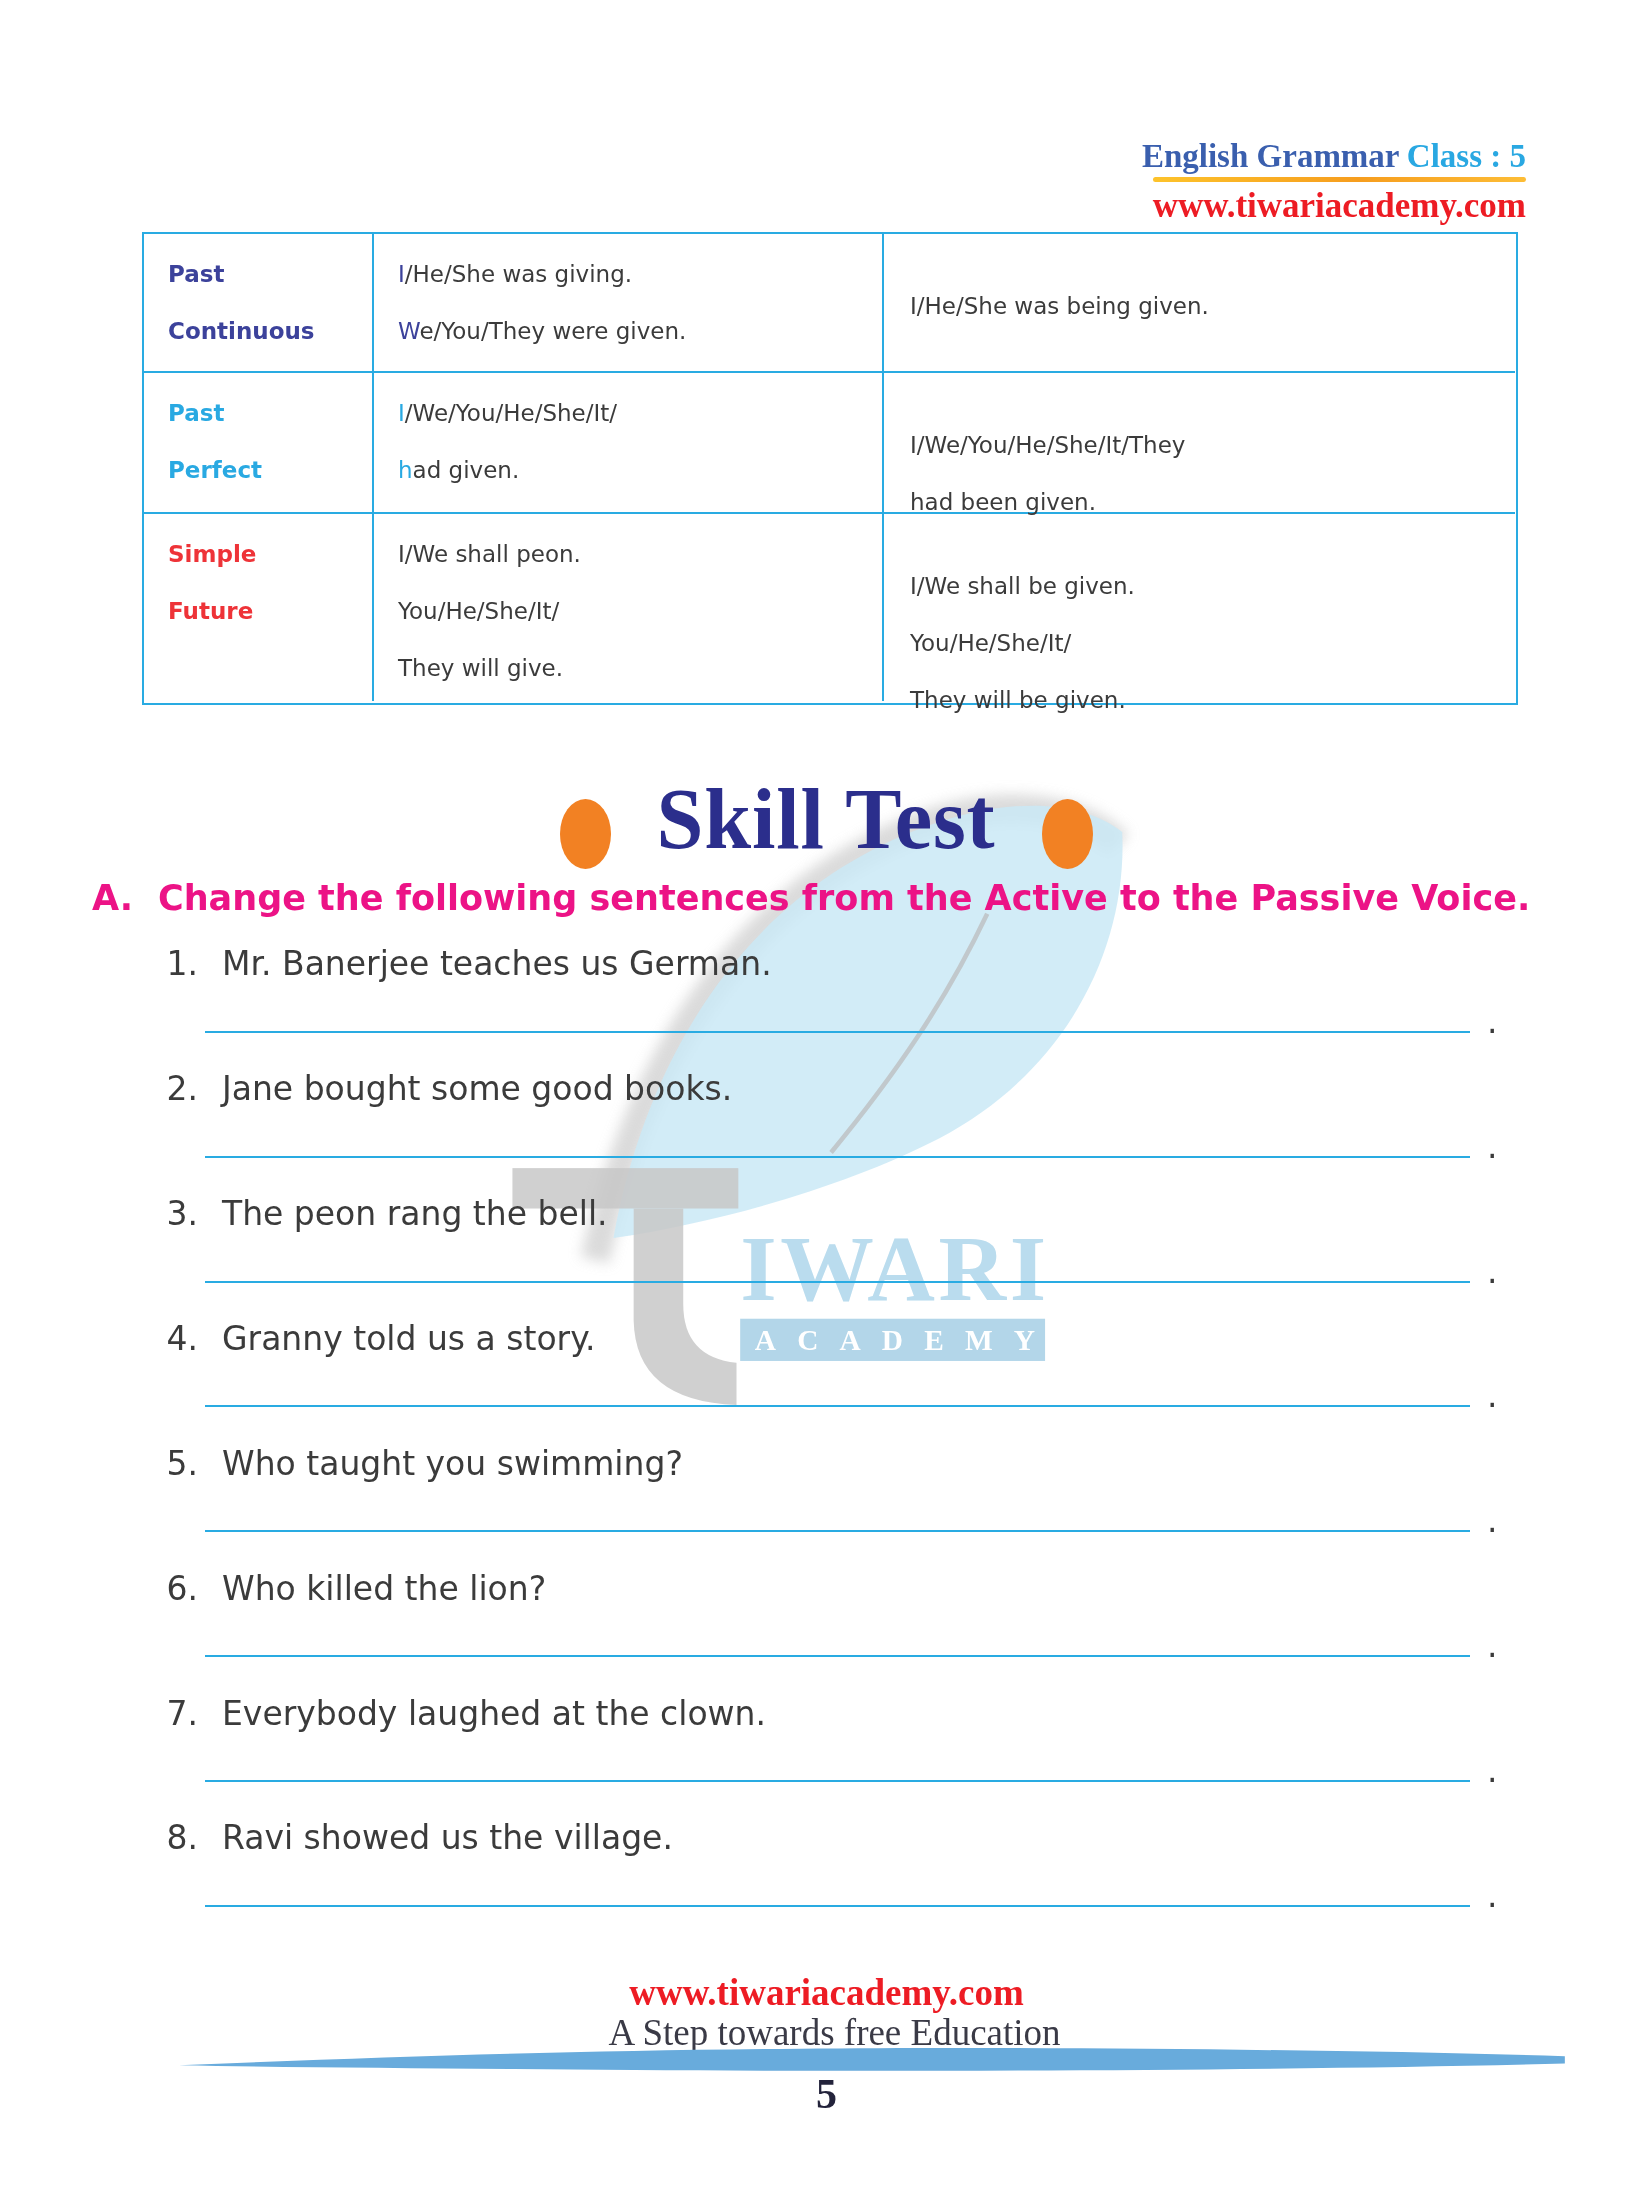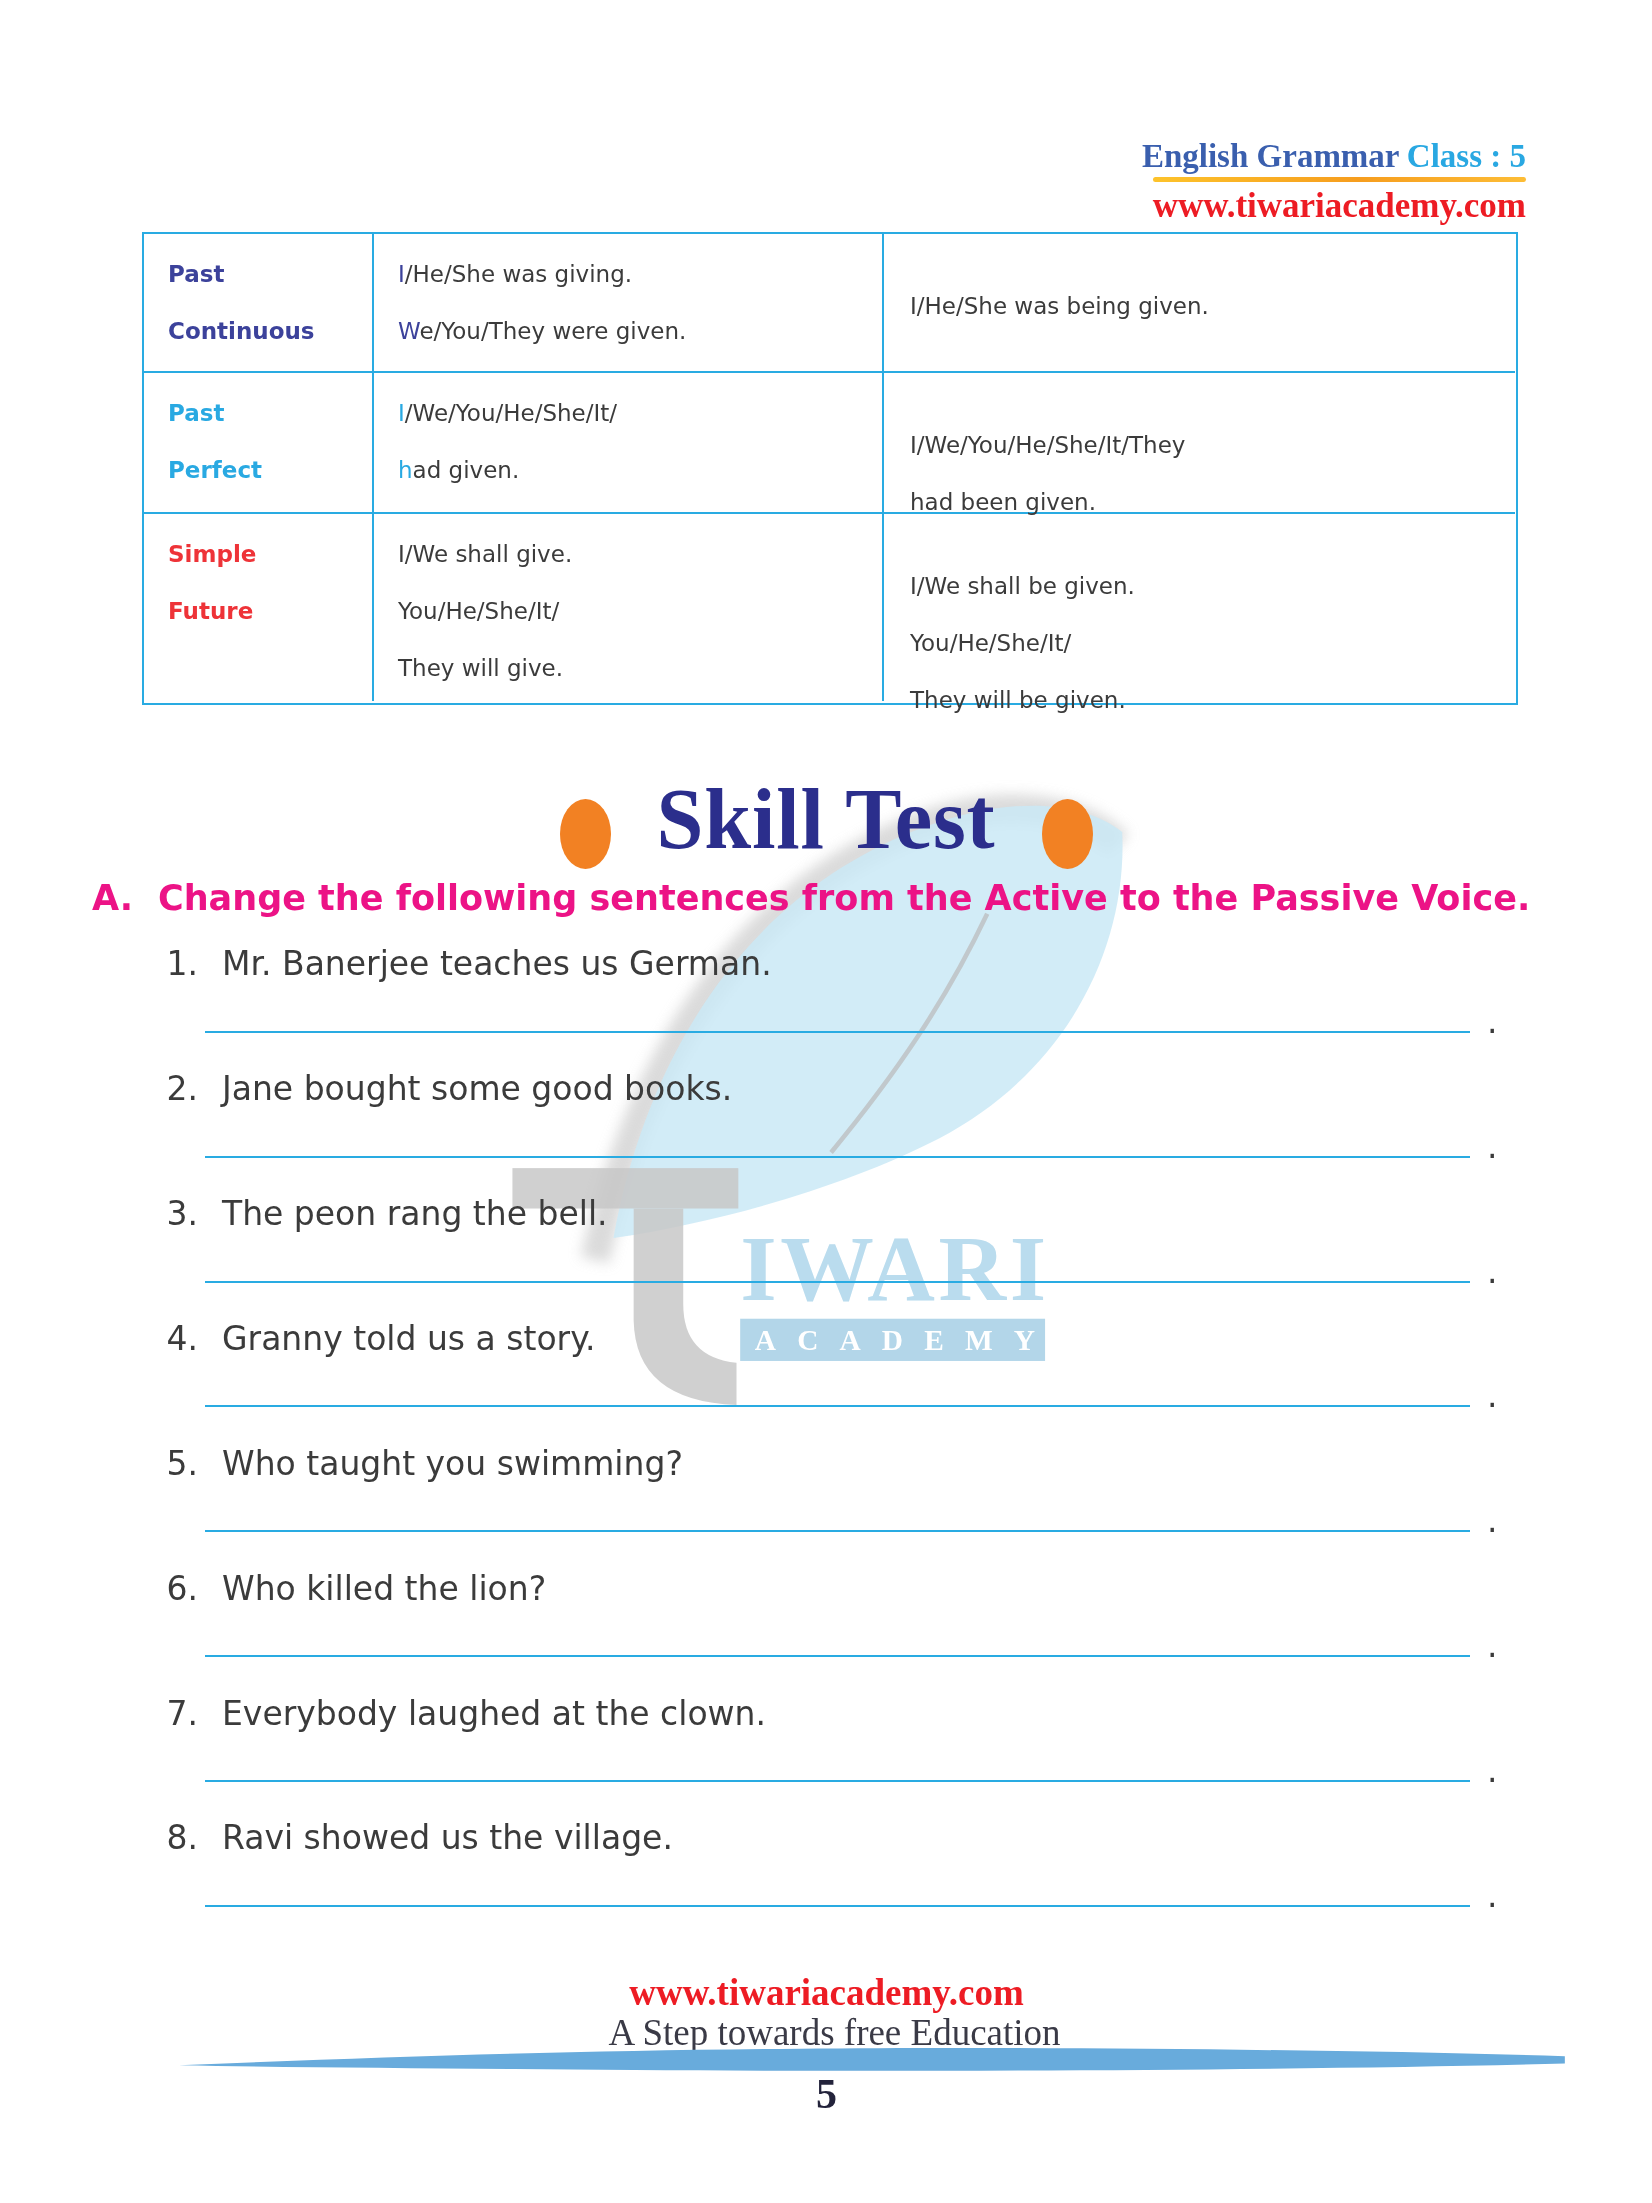--- a/index.html
+++ b/index.html
@@ -141,21 +141,21 @@
     <div class="cell c-passive last-col" style="--tense: #29a9e2; --lead: #29a9e2;">
       <div>I/We/You/He/She/It/They</div>
       <div>had been given.</div>
     </div>
 
     <div class="cell c-tense last-row" style="--tense: #ee3338; --lead: #3b3b3b;">
       <div>Simple</div>
       <div>Future</div>
     </div>
     <div class="cell c-active last-row" style="--tense: #ee3338; --lead: #3b3b3b;">
-      <div><span class="lead"></span><span>I/We shall give.</span></div>
+      <div><span class="lead"></span><span>I/We shall peon.</span></div>
       <div><span class="lead"></span><span>You/He/She/It/</span></div>
       <div><span class="lead"></span><span>They will give.</span></div>
     </div>
     <div class="cell c-passive last-col last-row" style="--tense: #ee3338; --lead: #3b3b3b;">
       <div>I/We shall be given.</div>
       <div>You/He/She/It/</div>
       <div>They will be given.</div>
     </div>
   </div>
 

